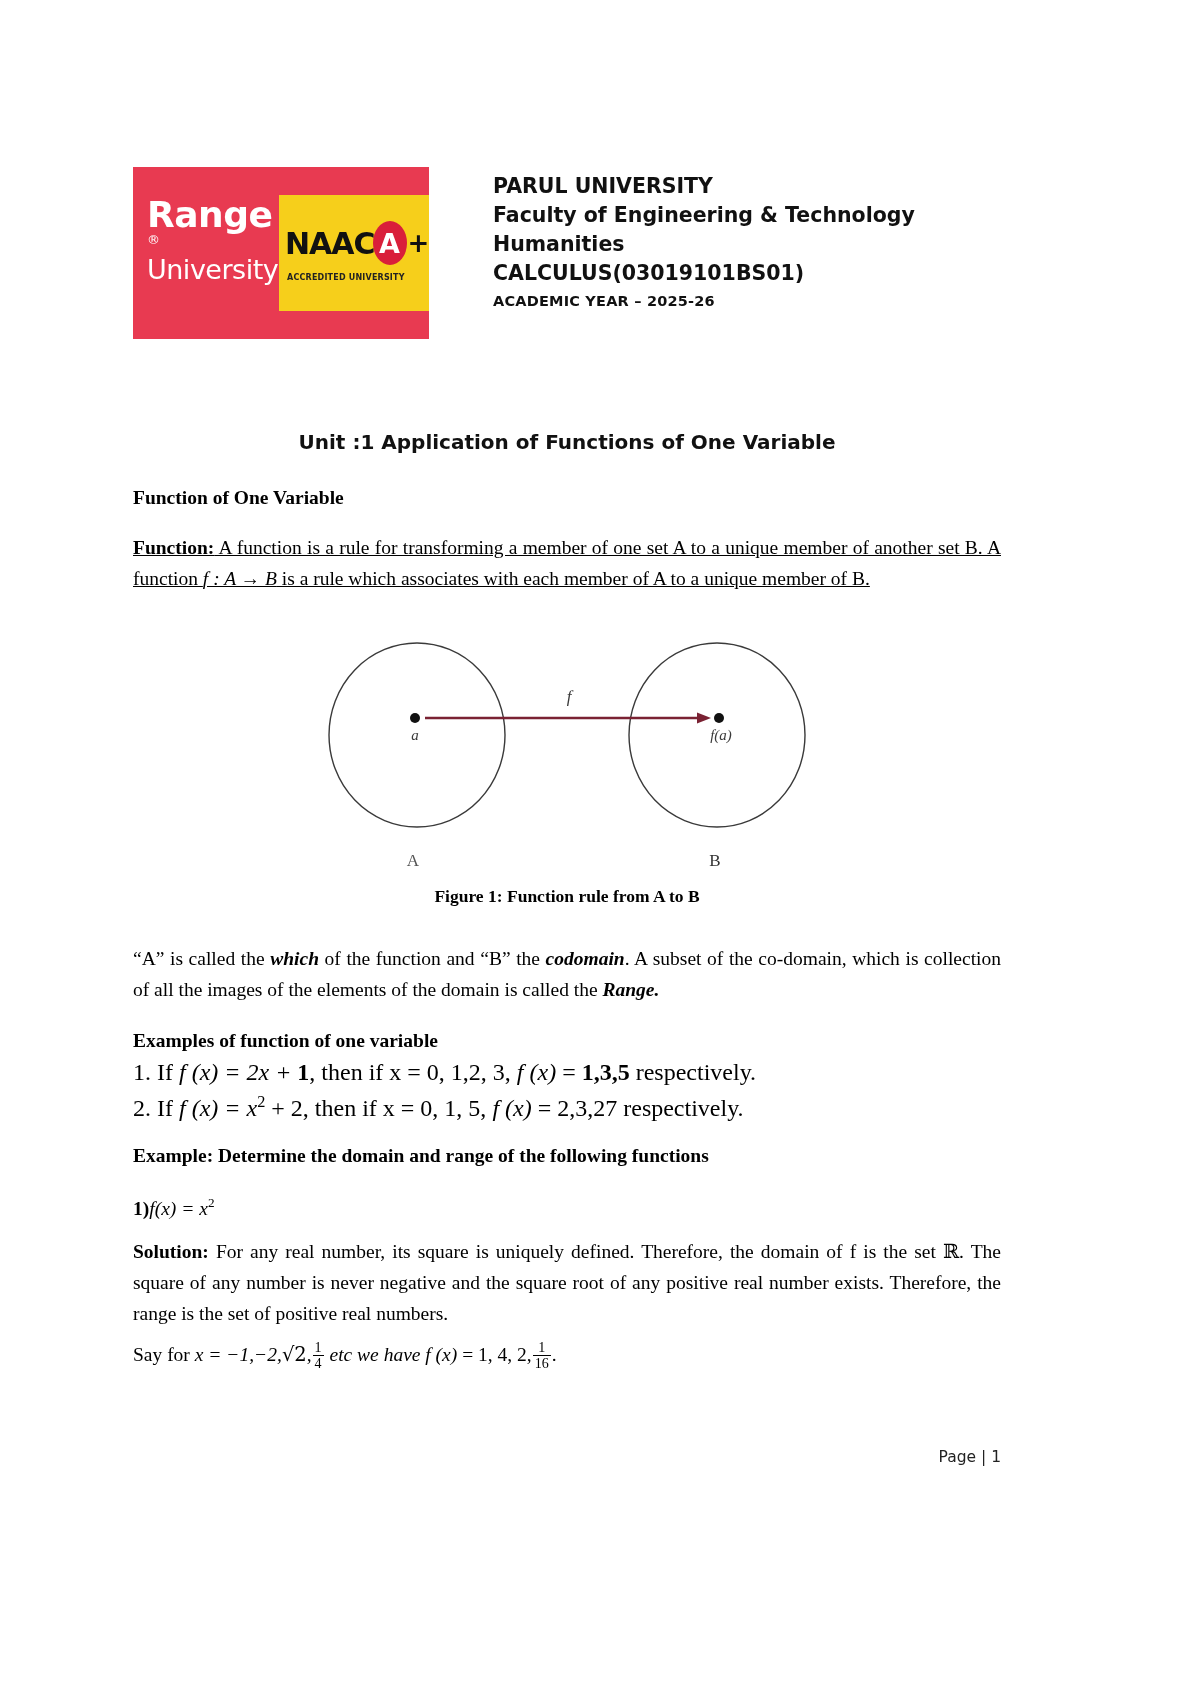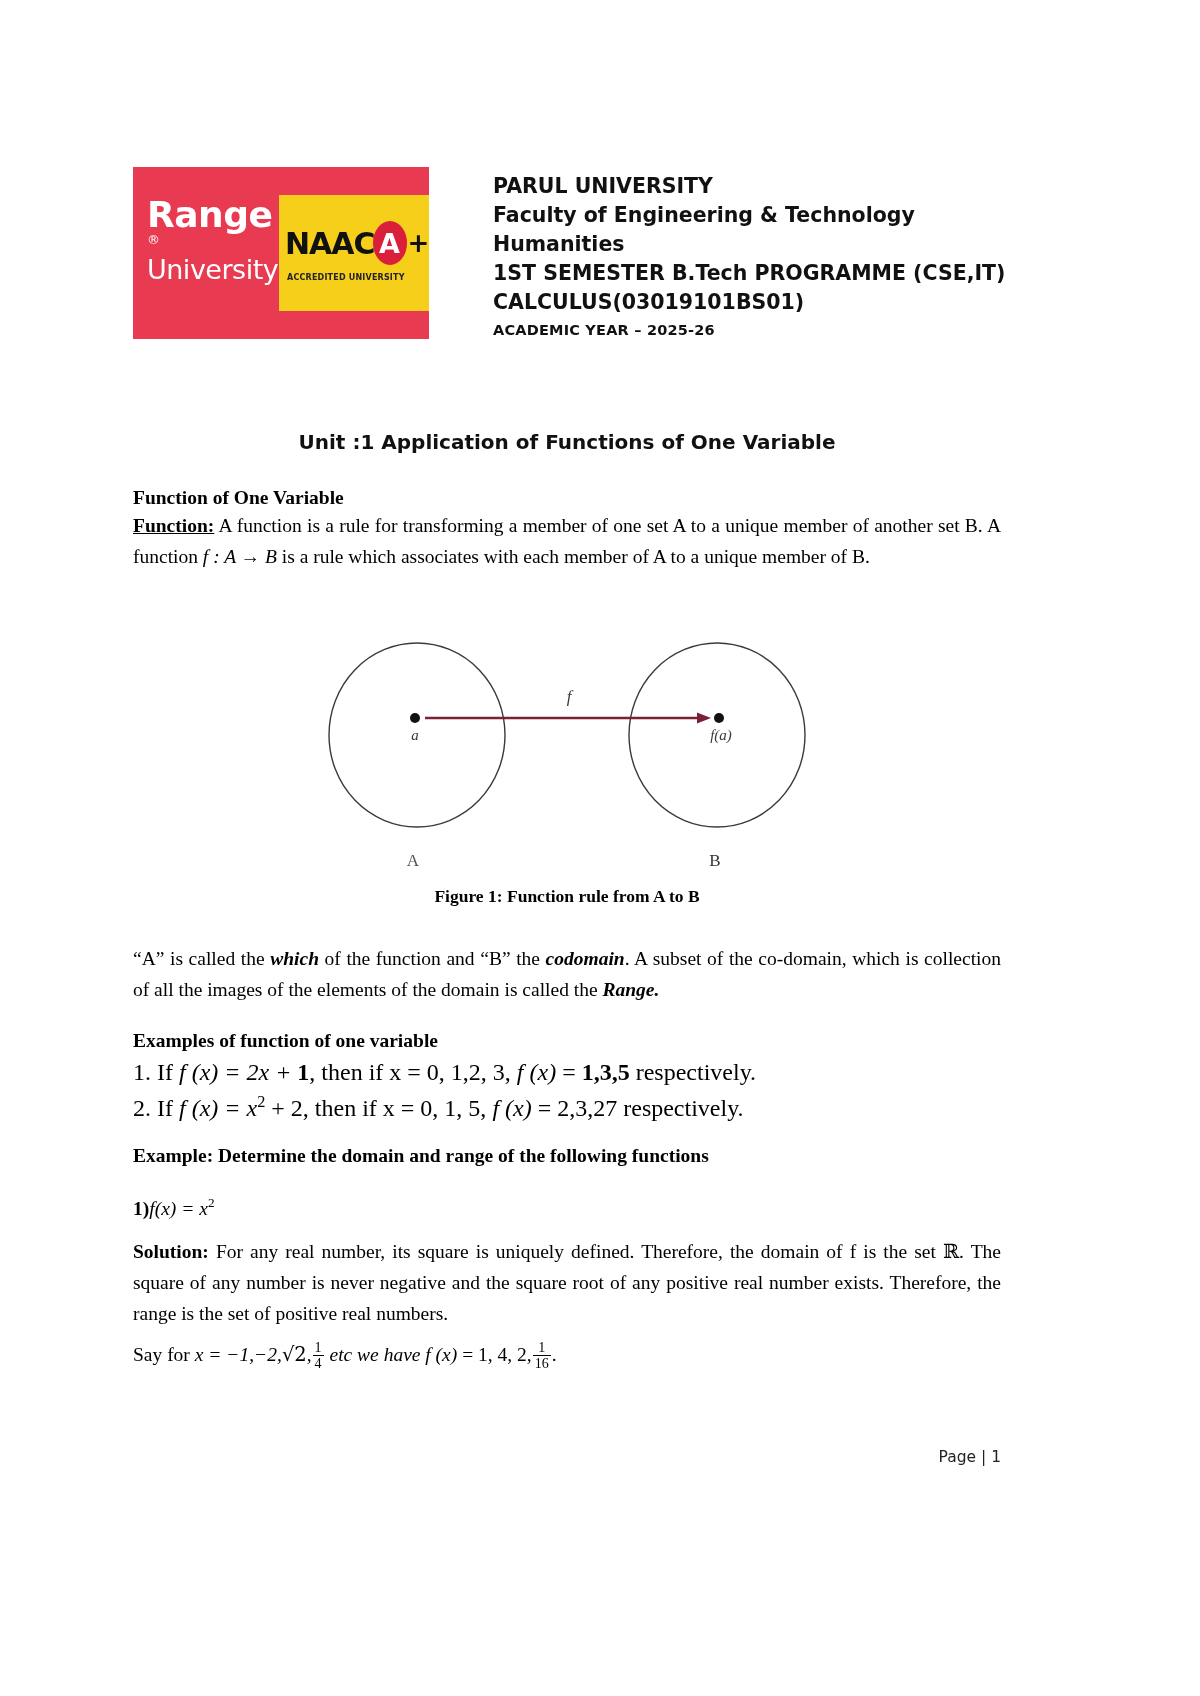--- a/index.html
+++ b/index.html
@@ -183,21 +183,21 @@
     text-decoration: underline;
   }
   .para .bi {
     font-weight: bold;
     font-style: italic;
   }
   .mathi {
     font-style: italic;
     font-family: "Liberation Serif", serif;
   }
-  #p-def { top: 510px; }
+  #p-def { top: 532px; text-decoration: underline; }
   #p-domain { top: 943px; }
 
   
   .figure {
     position: absolute;
     left: 0;
     top: 630px;
     width: 868px;
     height: 300px;
   }
@@ -281,21 +281,20 @@
             <span class="naac-plus">++</span>
           </div>
           <div class="naac-accred">ACCREDITED UNIVERSITY</div>
         </div>
       </div>
 
       <div class="header-text">
         <div class="h-line">PARUL UNIVERSITY</div>
         <div class="h-line">Faculty of Engineering &amp; Technology</div>
         <div class="h-line">Humanities</div>
-        <div class="h-line">1ST SEMESTER B.Tech PROGRAMME (CSE,IT)</div>
         <div class="h-line">CALCULUS(03019101BS01)</div>
         <div class="h-line small">ACADEMIC YEAR – 2025-26</div>
       </div>
     </div>
 
     <div class="unit-title">Unit :1  Application of Functions of One Variable</div>
 
     <div class="sec-head" id="sec-fov">Function of One Variable</div>
 
     <div class="para" id="p-def">

